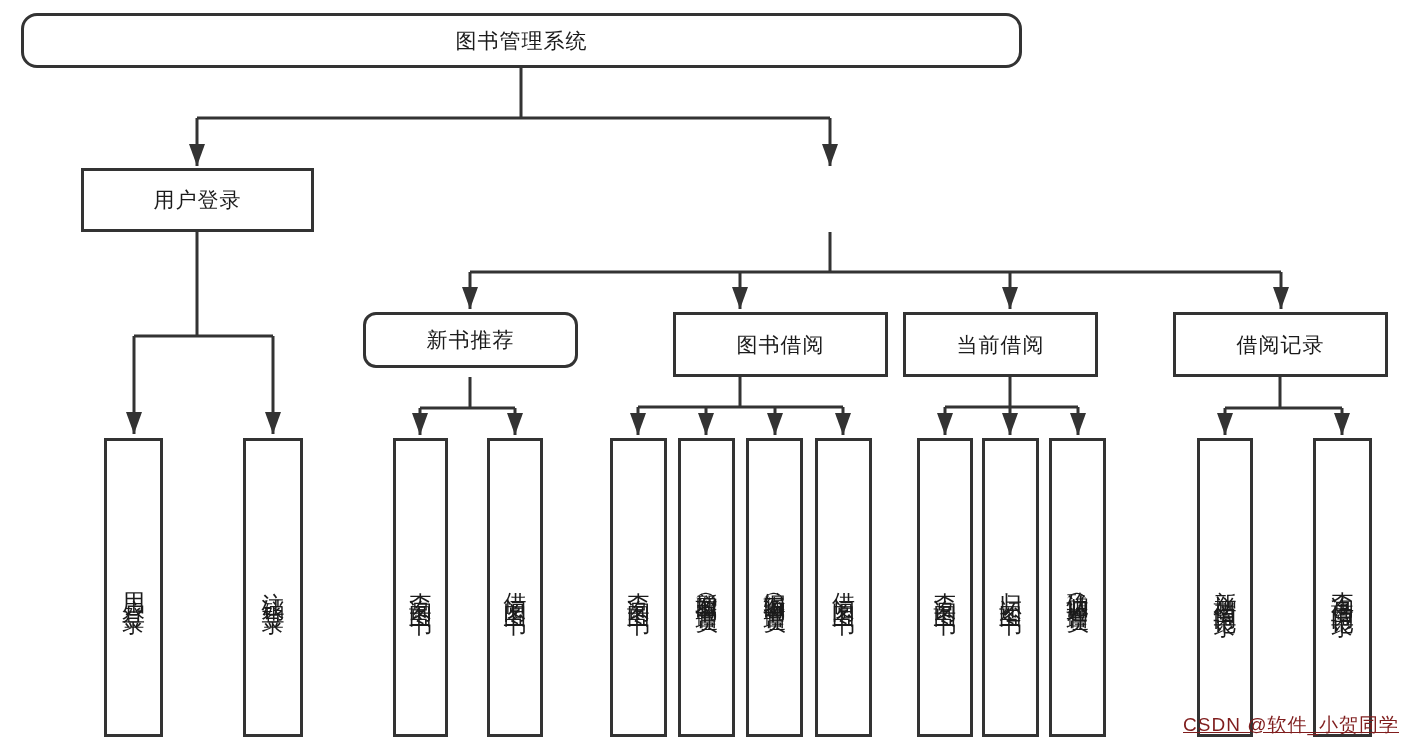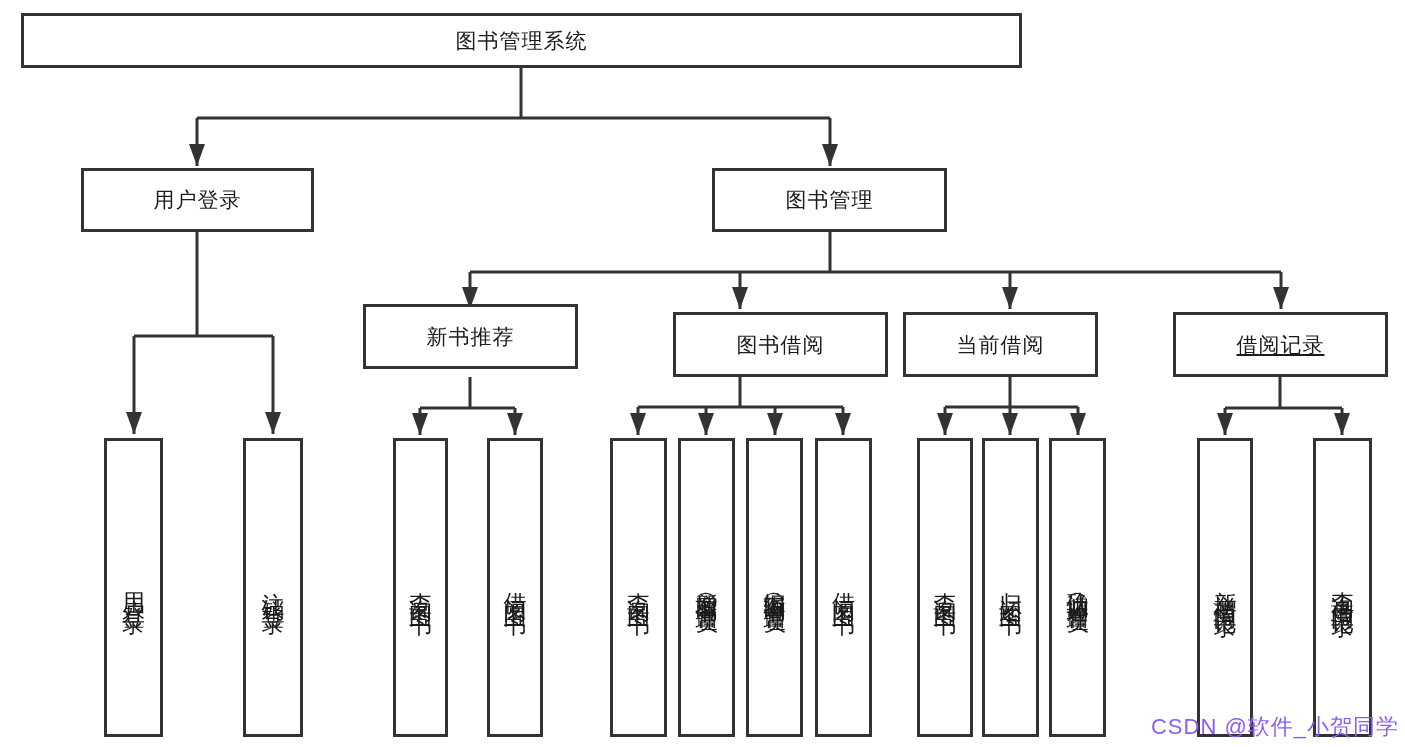--- a/index.html
+++ b/index.html
@@ -15,21 +15,21 @@
   }
   .h{font-size:21px;letter-spacing:1px;}
   .v{
     writing-mode:vertical-rl;text-orientation:mixed;
     font-size:23px;letter-spacing:7px;line-height:1;
   }
   .v-long{font-size:22px;letter-spacing:3px;}
   .v-mid{letter-spacing:5px;}
   #watermark{
     position:absolute;top:712px;right:6px;
-    font-size:22px;color:#8b5cf6;letter-spacing:1px;white-space:nowrap;
+    font-size:19px;color:#7f1d1d;letter-spacing:1px;white-space:nowrap;text-decoration:underline;
   }
 </style>
 </head>
 <body>
 
 <div id="stage">
 
   <svg id="wires" viewBox="0 0 1405 747" xmlns="http://www.w3.org/2000/svg">
     <defs>
       <marker id="arw" markerUnits="userSpaceOnUse" markerWidth="18" markerHeight="24" refX="9" refY="22" orient="0">
@@ -66,29 +66,28 @@
       <line x1="945" y1="407" x2="945" y2="435" marker-end="url(#arw)"></line>
       <line x1="1010" y1="407" x2="1010" y2="435" marker-end="url(#arw)"></line>
       <line x1="1078" y1="407" x2="1078" y2="435" marker-end="url(#arw)"></line>
 
       <path d="M1280,377 L1280,408 M1225,408 L1342,408"></path>
       <line x1="1225" y1="408" x2="1225" y2="435" marker-end="url(#arw)"></line>
       <line x1="1342" y1="408" x2="1342" y2="435" marker-end="url(#arw)"></line>
     </g>
   </svg>
 
-  <div class="node h" style="left:21px;top:13px;width:1001px;height:55px;">图书管理系统</div>
+  <div class="node h" style="left:21px;top:13px;width:1001px;height:55px;border-radius:16px;">图书管理系统</div>
 
   <div class="node h" style="left:81px;top:168px;width:233px;height:64px;">用户登录</div>
-  <div class="node h" style="left:712px;top:168px;width:235px;height:64px;">图书管理</div>
 
-  <div class="node h" style="left:363px;top:304px;width:215px;height:65px;">新书推荐</div>
+  <div class="node h" style="left:363px;top:312px;width:215px;height:56px;border-radius:13px;">新书推荐</div>
   <div class="node h" style="left:633px;top:312px;width:215px;height:65px;margin-left:40px;">图书借阅</div>
   <div class="node h" style="left:903px;top:312px;width:195px;height:65px;">当前借阅</div>
-  <div class="node h" style="left:1173px;top:312px;width:215px;height:65px;text-decoration:underline;">借阅记录</div>
+  <div class="node h" style="left:1173px;top:312px;width:215px;height:65px;">借阅记录</div>
 
   <div class="node v" style="left:104px;top:438px;width:59px;height:299px;">用户登录</div>
   <div class="node v" style="left:243px;top:438px;width:60px;height:299px;">注销登录</div>
 
   <div class="node v" style="left:393px;top:438px;width:55px;height:299px;">查询图书</div>
   <div class="node v" style="left:487px;top:438px;width:56px;height:299px;">借阅图书</div>
 
   <div class="node v" style="left:610px;top:438px;width:57px;height:299px;">查询图书</div>
   <div class="node v v-long" style="left:678px;top:438px;width:57px;height:299px;">新增图书（管理员）</div>
   <div class="node v v-long" style="left:746px;top:438px;width:57px;height:299px;">编辑图书（管理员）</div>

